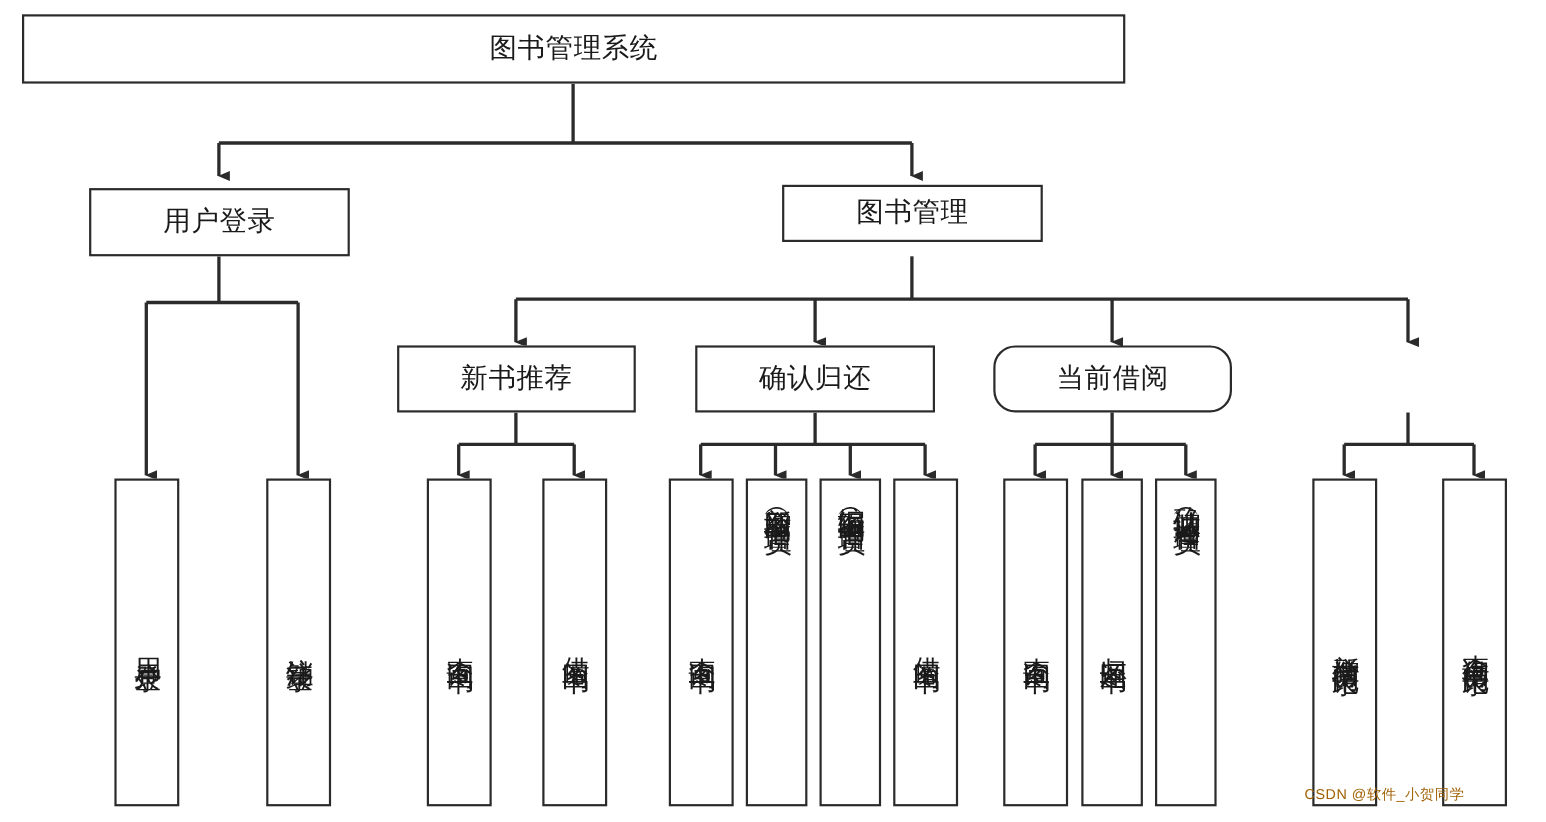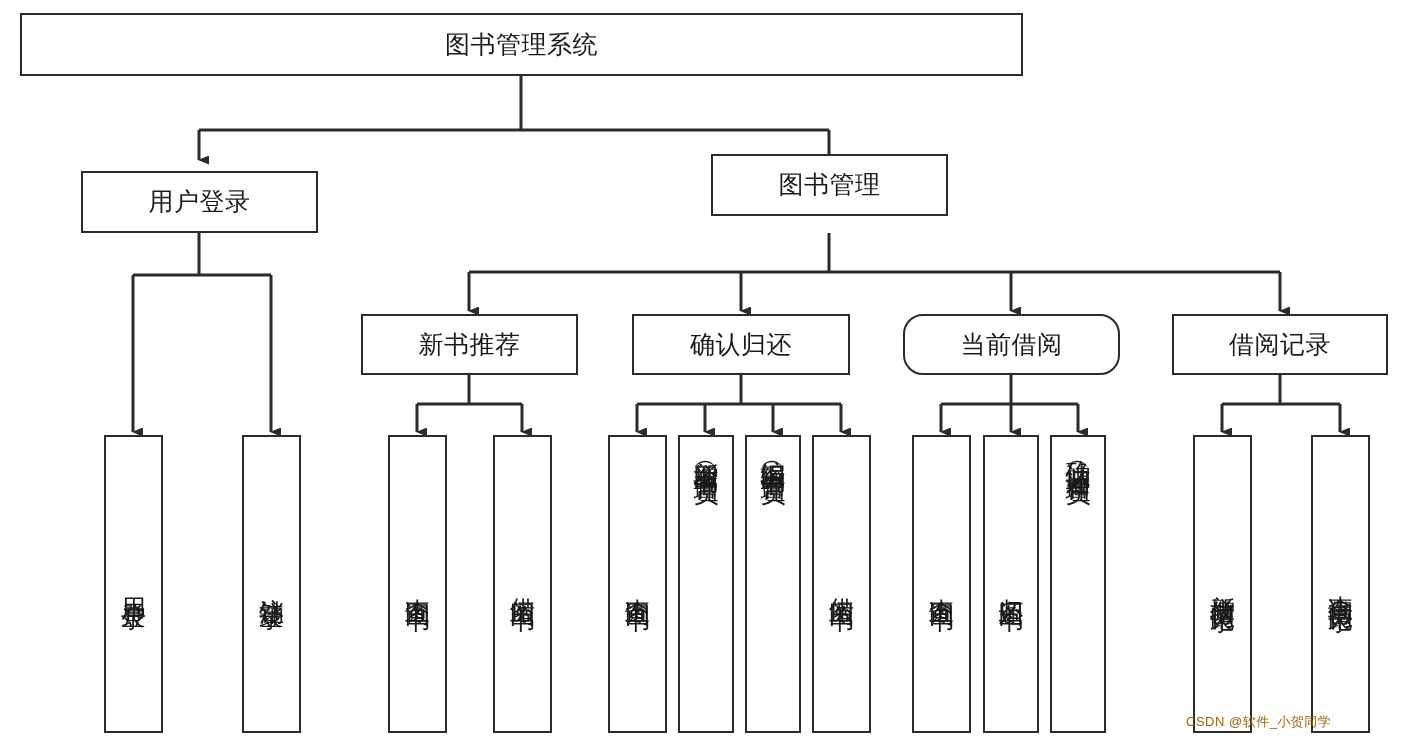--- a/index.html
+++ b/index.html
@@ -125,35 +125,32 @@
     </g>
   </svg>
 
   <div class="node h-node root" style="left:20px; top:13px; width:1003px; height:63px;">
     <span class="node-label">图书管理系统</span>
   </div>
 
   <div class="node h-node" style="left:81px; top:171px; width:237px; height:62px;">
     <span class="node-label">用户登录</span>
   </div>
-  <div class="node h-node" style="left:711px; top:154px; width:237px; height:62px;">
+  <div class="node h-node" style="left:711px; top:168px; width:237px; height:52px;">
     <span class="node-label">图书管理</span>
   </div>
 
   <div class="node h-node" style="left:361px; top:314px; width:217px; height:61px;">
     <span class="node-label">新书推荐</span>
   </div>
   <div class="node h-node" style="left:632px; top:314px; width:218px; height:61px;">
     <span class="node-label">确认归还</span>
   </div>
   <div class="node h-node" style="left:903px; top:314px; width:217px; height:61px;border-radius:20px;">
     <span class="node-label">当前借阅</span>
-  </div>
-  <div class="node h-node" style="left:1172px; top:314px; width:216px; height:61px;">
-    <span class="node-label">借阅记录</span>
   </div>
 
   <div class="node v-node center-v" style="left:104px; top:435px; width:59px; height:298px;">
     <span class="node-label">用户登录</span>
   </div>
   <div class="node v-node center-v" style="left:242px; top:435px; width:59px; height:298px;">
     <span class="node-label">注销登录</span>
   </div>
 
   <div class="node v-node center-v" style="left:388px; top:435px; width:59px; height:298px;">

